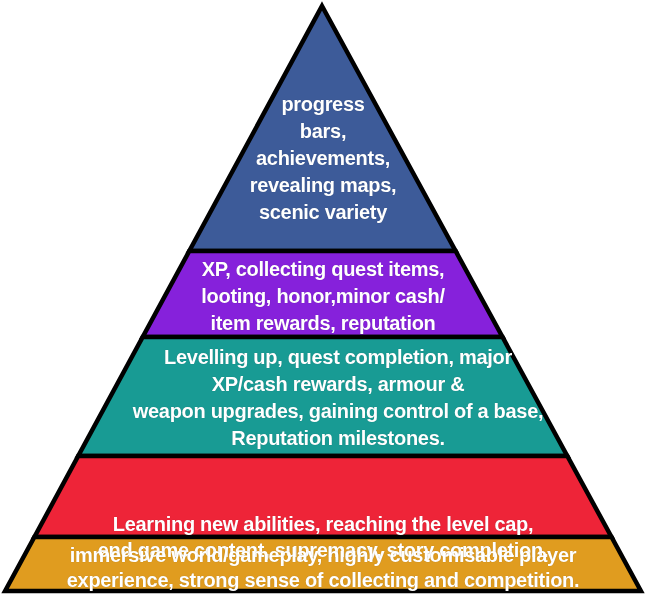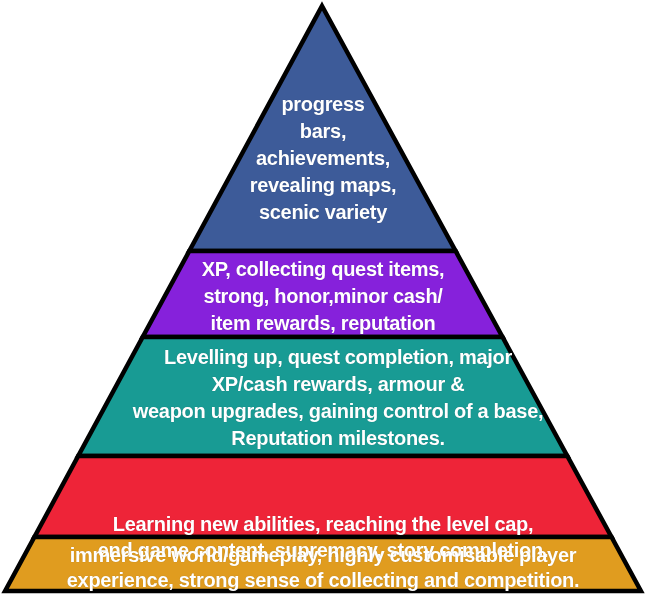--- a/index.html
+++ b/index.html
@@ -51,21 +51,21 @@
     <polygon points="78.2,456 567.3,456 611.5,537 34.4,537" stroke="#000000" stroke-width="4.5" stroke-linejoin="miter" fill="#ee2438"></polygon>
     <polygon points="34.4,537 611.5,537 640.9,591 5.1,591" stroke="#000000" stroke-width="4.5" stroke-linejoin="miter" fill="#e09c1f"></polygon>
   </svg>
 
   <div class="band-text t0">progress
 bars,
 achievements,
 revealing maps,
 scenic variety</div>
   <div class="band-text t1">XP, collecting quest items,
-strong, honor,minor cash/
+looting, honor,minor cash/
 item rewards, reputation</div>
   <div class="band-text t2">Levelling up, quest completion, major
 XP/cash rewards, armour &amp;
 weapon upgrades, gaining control of a base,
 Reputation milestones.</div>
   <div class="band-text t3">Learning new abilities, reaching the level cap,
 end game content, supremacy, story completion.</div>
   <div class="band-text t4">immersive world/gameplay, highly customisable player
 experience, strong sense of collecting and competition.</div>
 </div>

